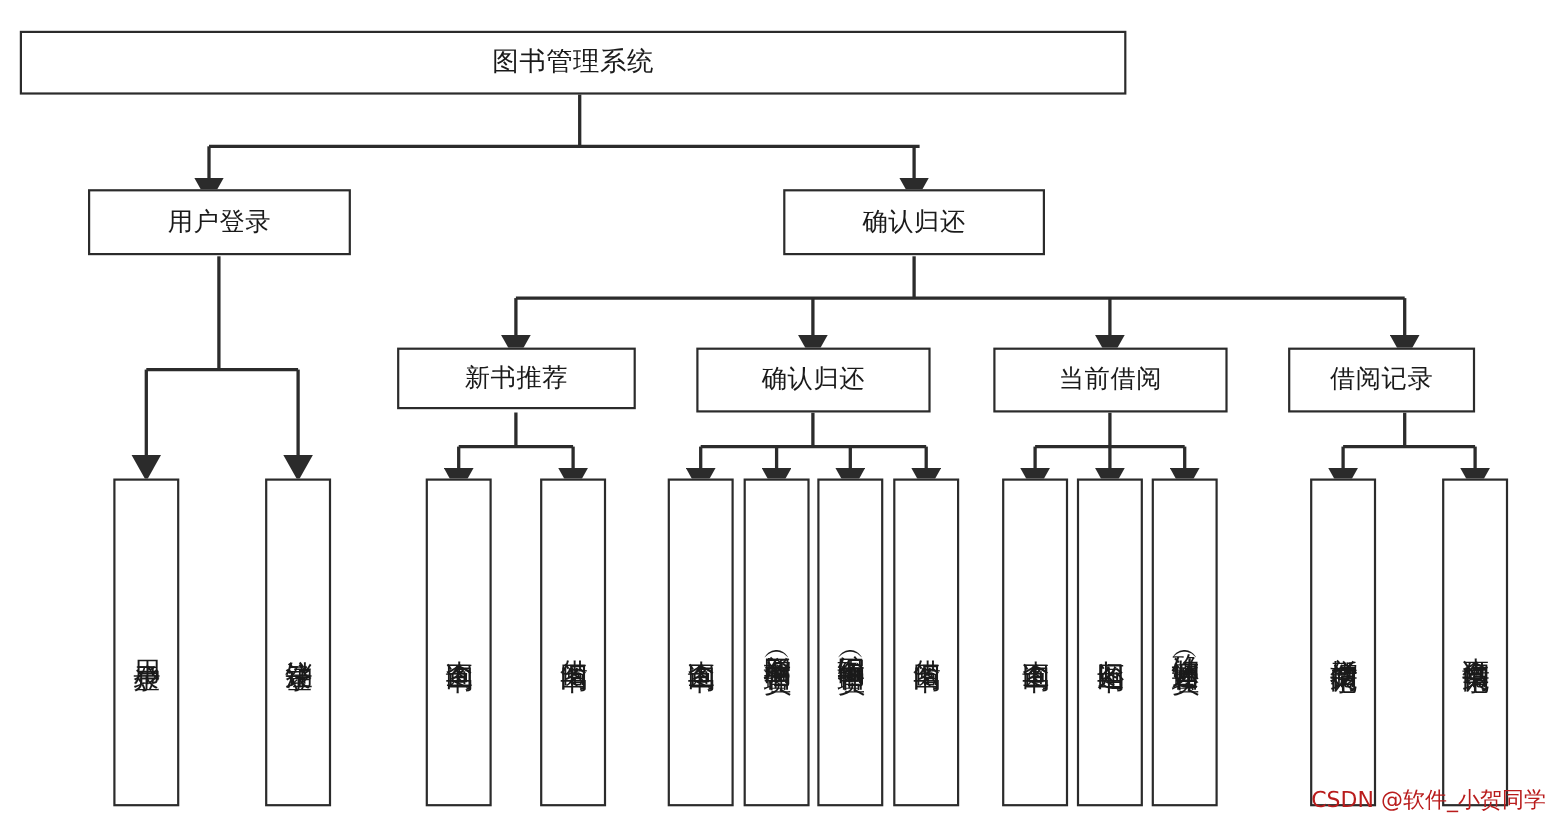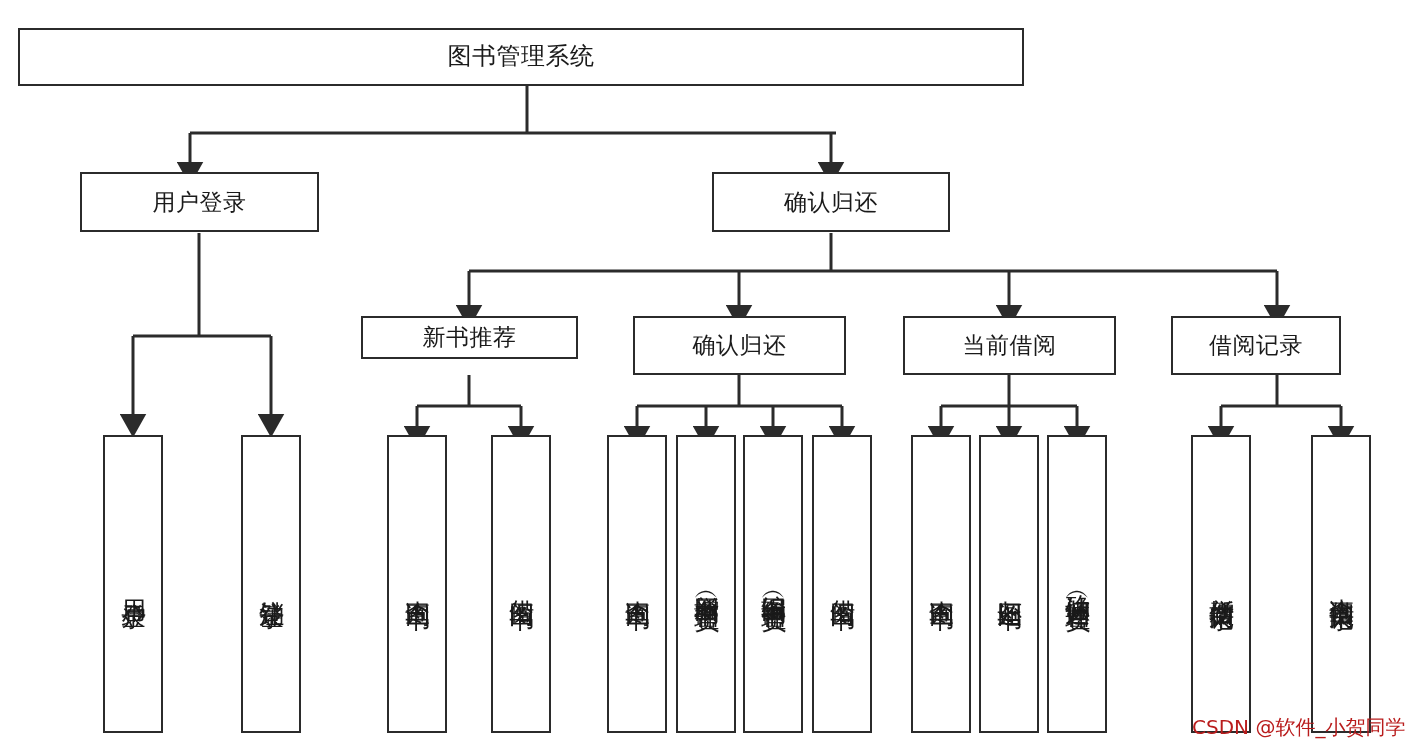--- a/index.html
+++ b/index.html
@@ -131,21 +131,21 @@
   </div>
 
   <div class="node horiz" style="left:80px; top:172px; width:239px; height:60px;">
     <span class="lbl">用户登录</span>
   </div>
 
   <div class="node horiz" style="left:712px; top:172px; width:238px; height:60px;">
     <span class="lbl">确认归还</span>
   </div>
 
-  <div class="node horiz" style="left:361px; top:316px; width:217px; height:43px;">
+  <div class="node horiz" style="left:361px; top:316px; width:217px; height:56px;">
     <span class="lbl">新书推荐</span>
   </div>
 
   <div class="node horiz" style="left:633px; top:316px; width:213px; height:59px;">
     <span class="lbl">确认归还</span>
   </div>
 
   <div class="node horiz" style="left:903px; top:316px; width:213px; height:59px;">
     <span class="lbl">当前借阅</span>
   </div>

